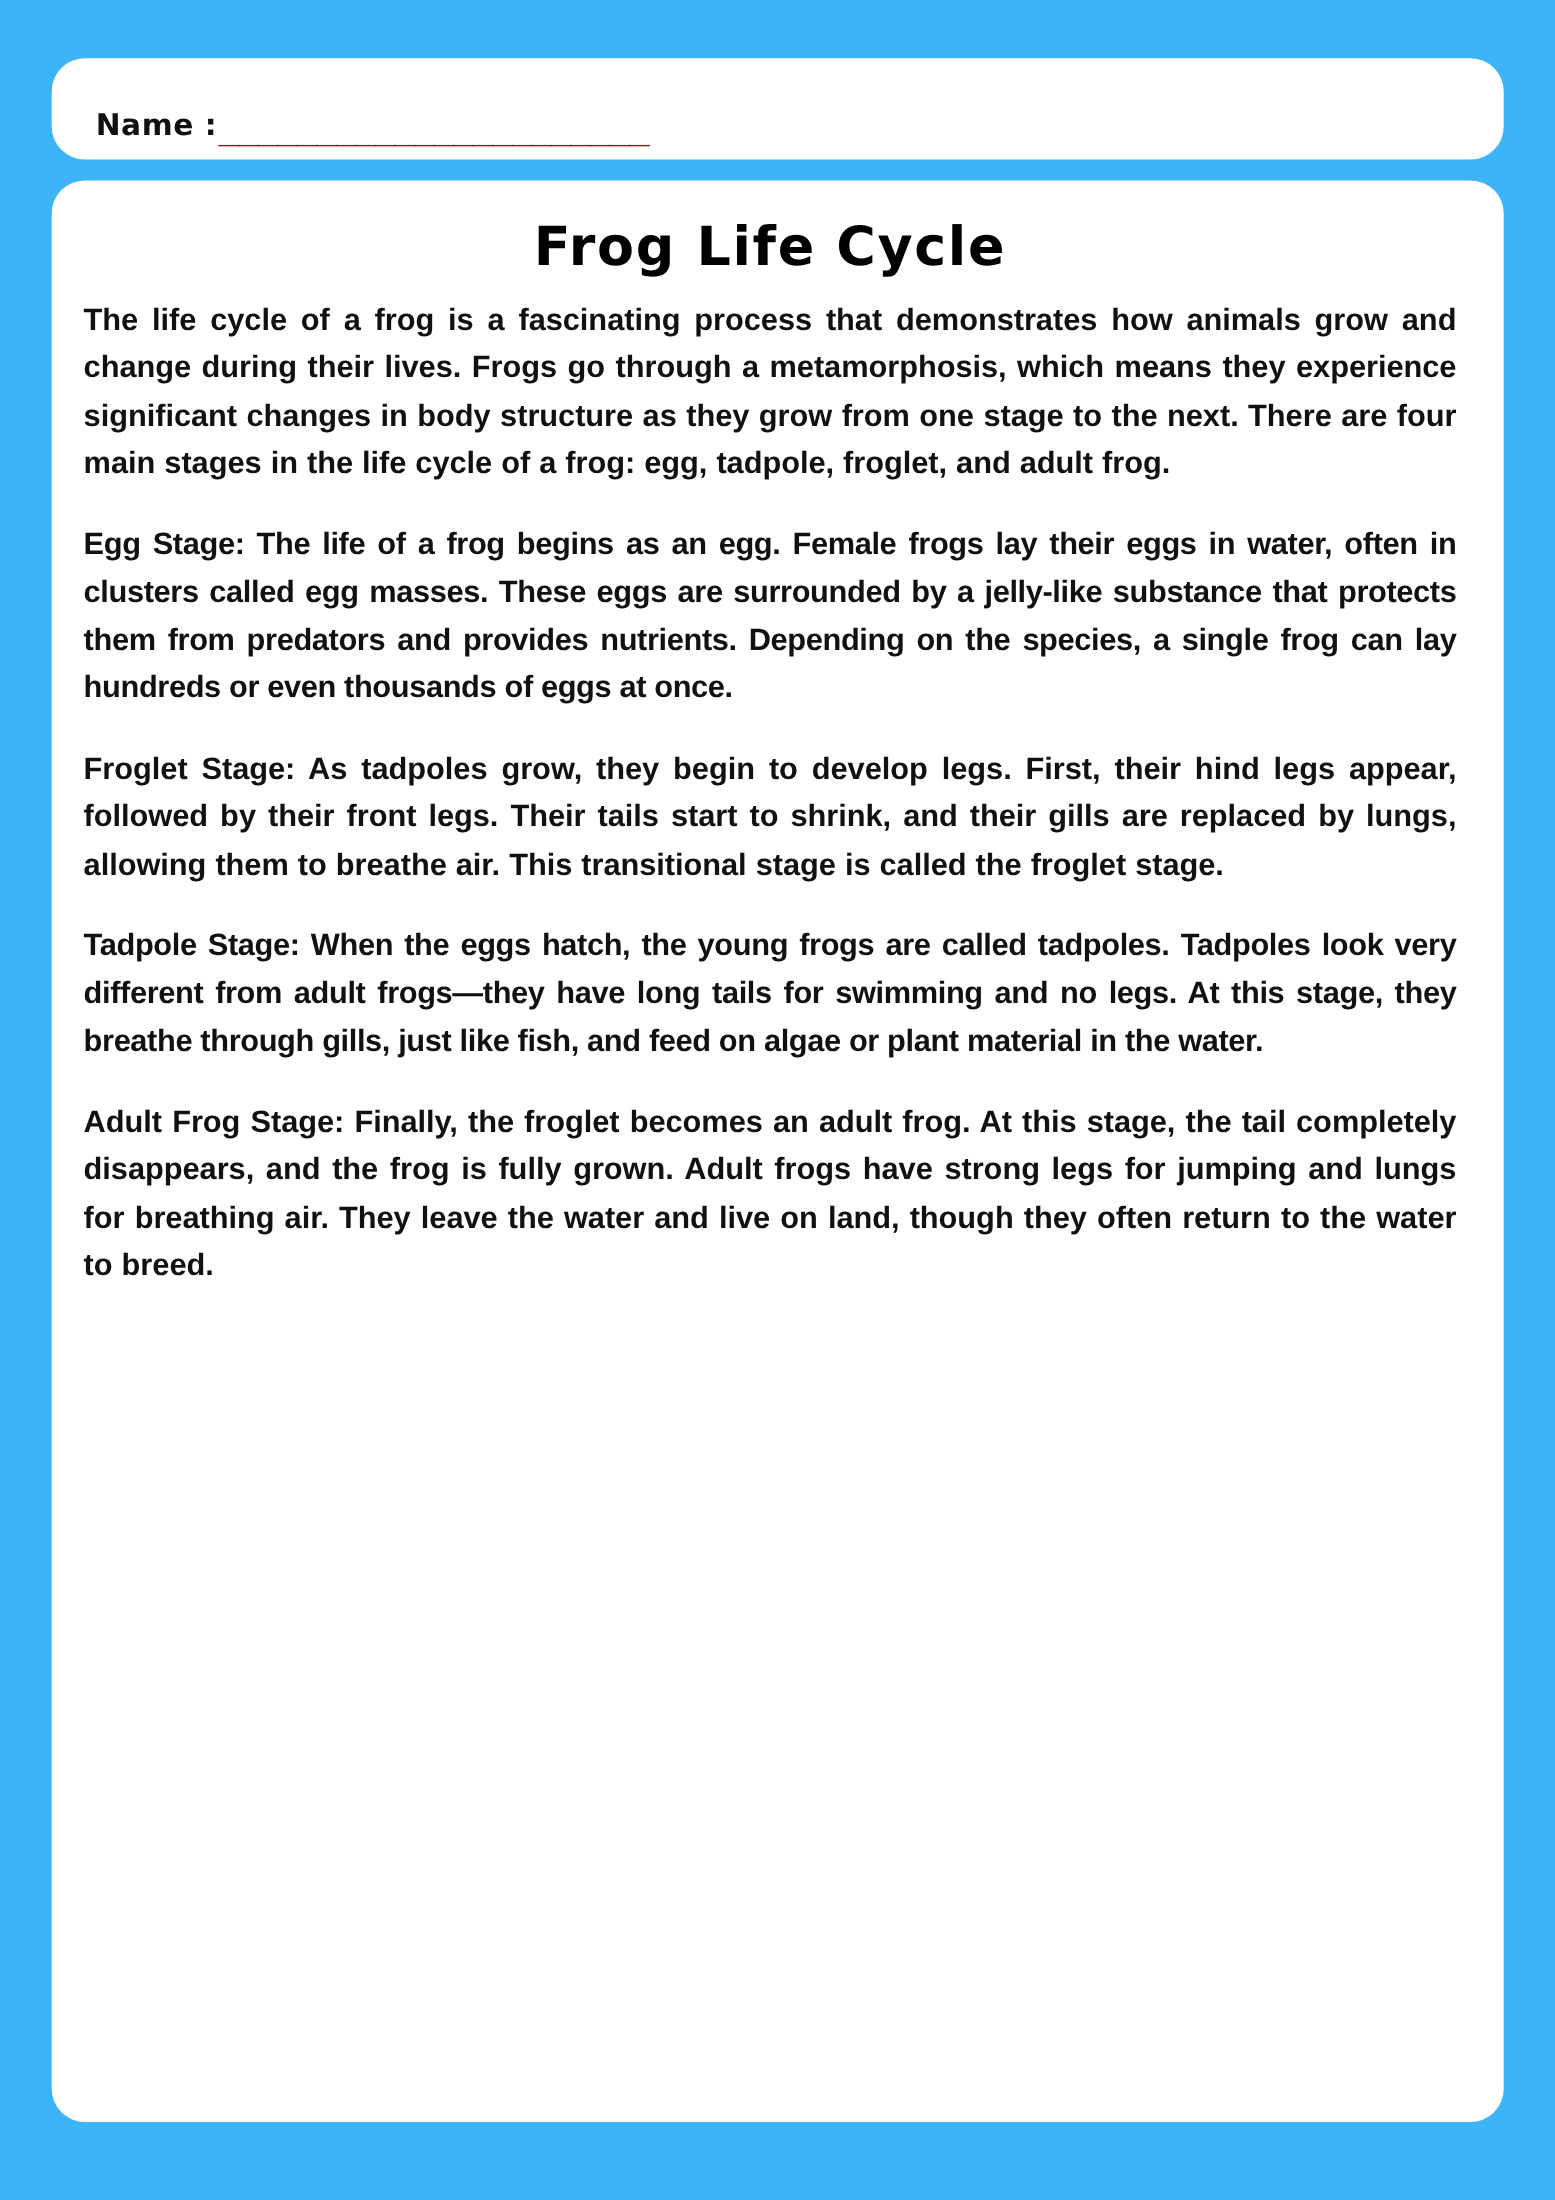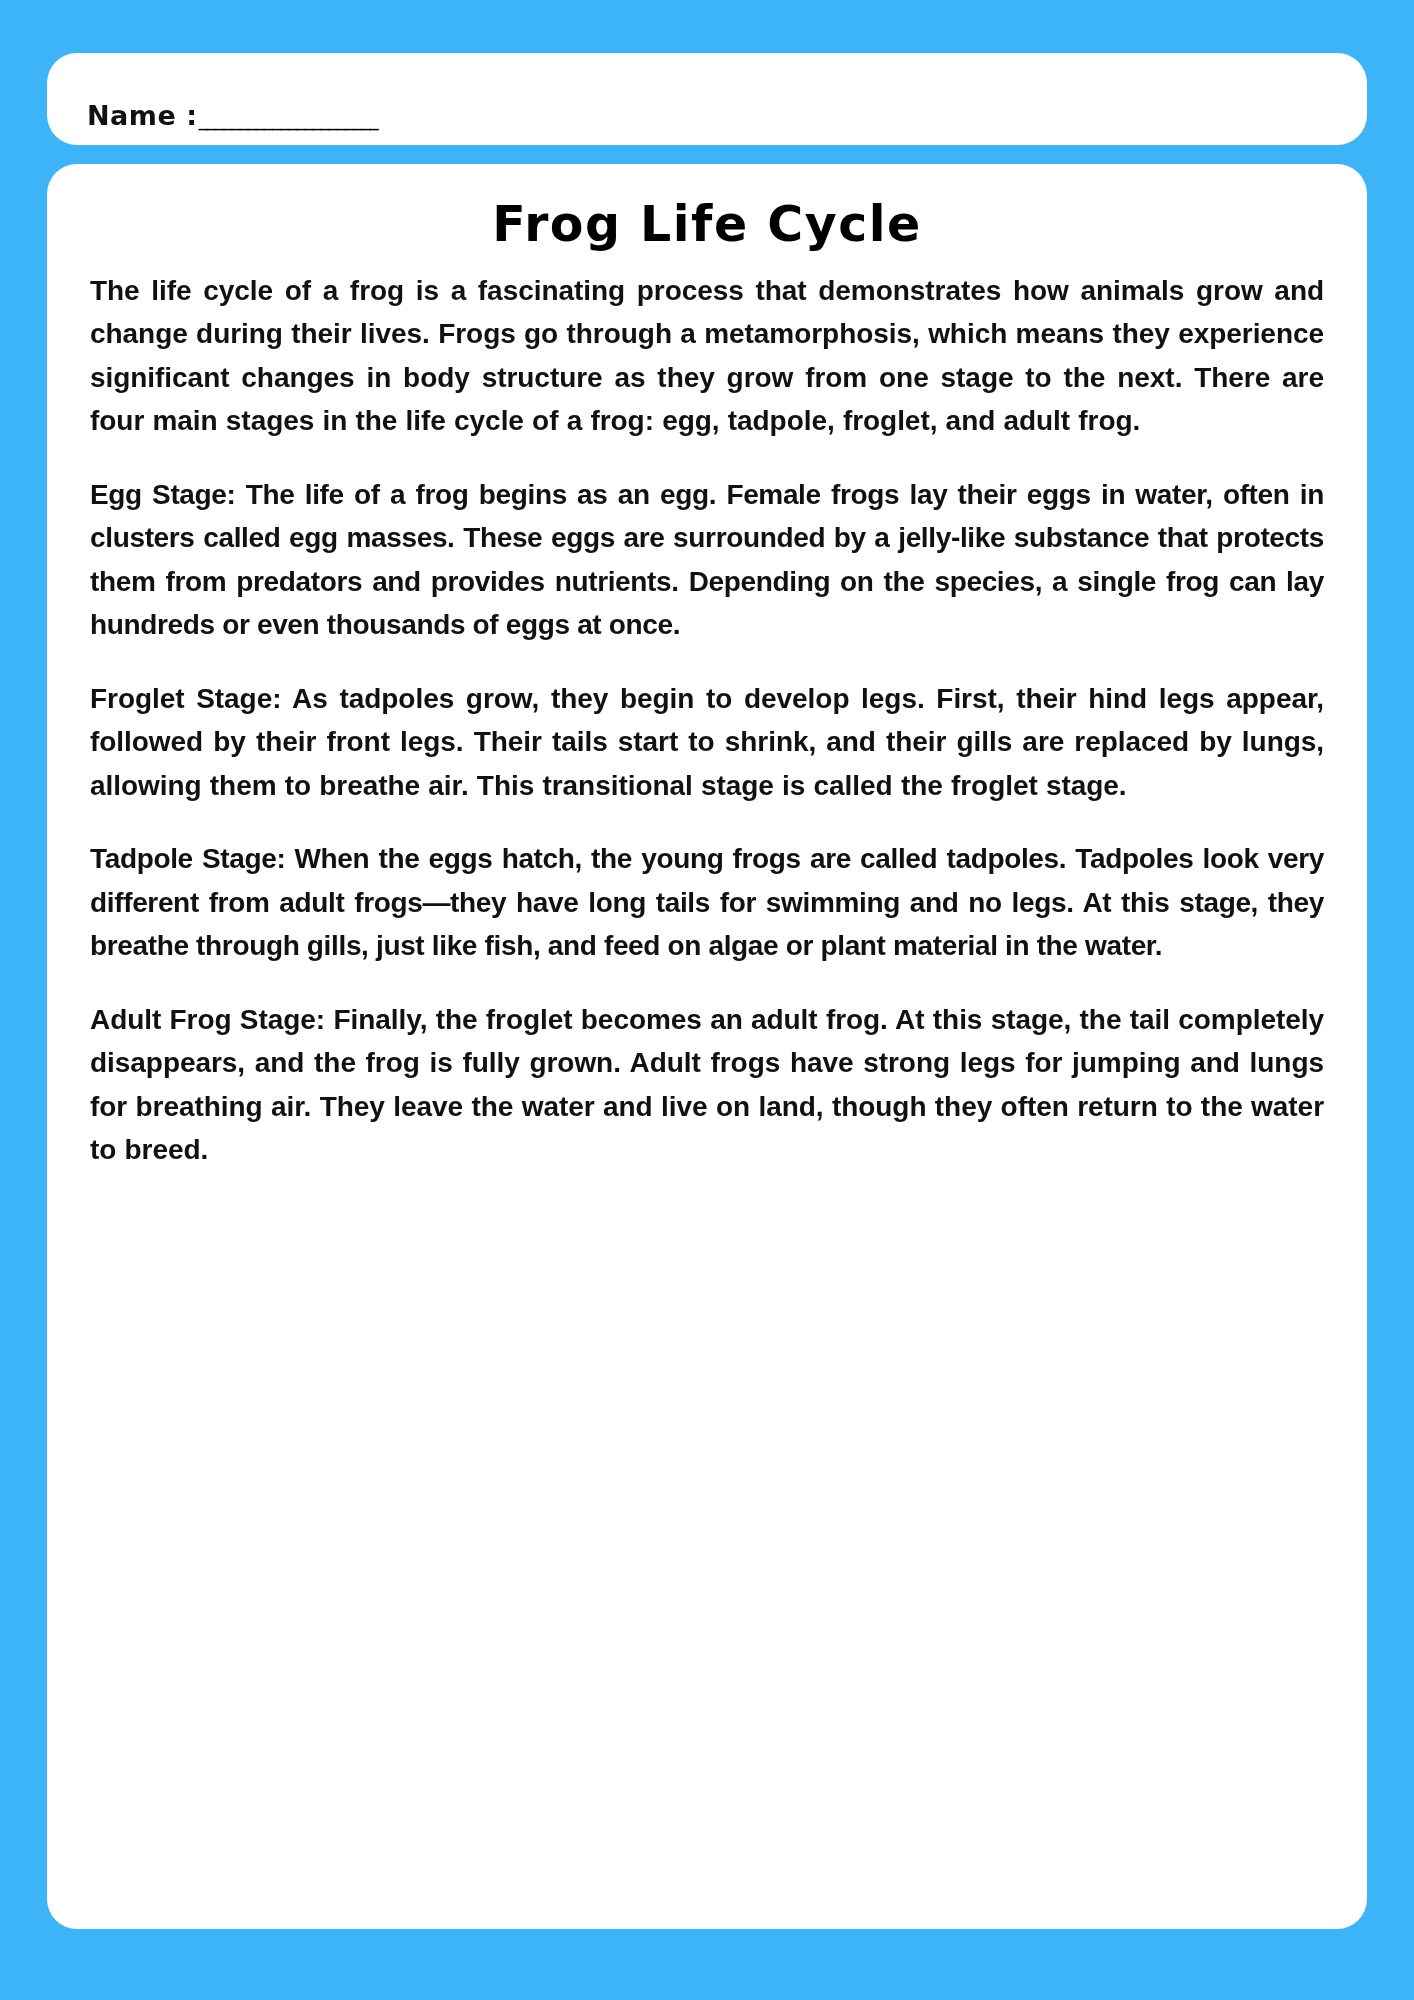--- a/index.html
+++ b/index.html
@@ -44,36 +44,36 @@
     color: #111111;
     letter-spacing: 0.5px;
     white-space: nowrap;
   }
   .field-name  { margin-left: 18px; }
   .field-date  { margin-left: 232px; }
 
   .field-label { padding-right: 1px; }
   .field-rule  {
     font-family: "DejaVu Sans Mono", monospace;
-    font-size: 16px;
-    font-weight: 700;
+    font-size: 32px;
+    font-weight: 400;
     letter-spacing: -1.5px;
-    color: #000000;
+    color: #7f1d1d;
     position: relative;
     top: 2px;
   }
 
   
   .main-card {
     margin-top: 19px;
     height: 1765px;
     background: #ffffff;
     border-radius: 30px;
     box-sizing: border-box;
-    padding: 32px 25px 0 25px;
+    padding: 32px 25px 0 11px;
     overflow: hidden;
   }
 
   .worksheet-title {
     text-align: center;
     font-family: "DejaVu Sans", sans-serif;
     font-size: 49px;
     font-weight: 700;
     letter-spacing: 1.5px;
     color: #000000;

